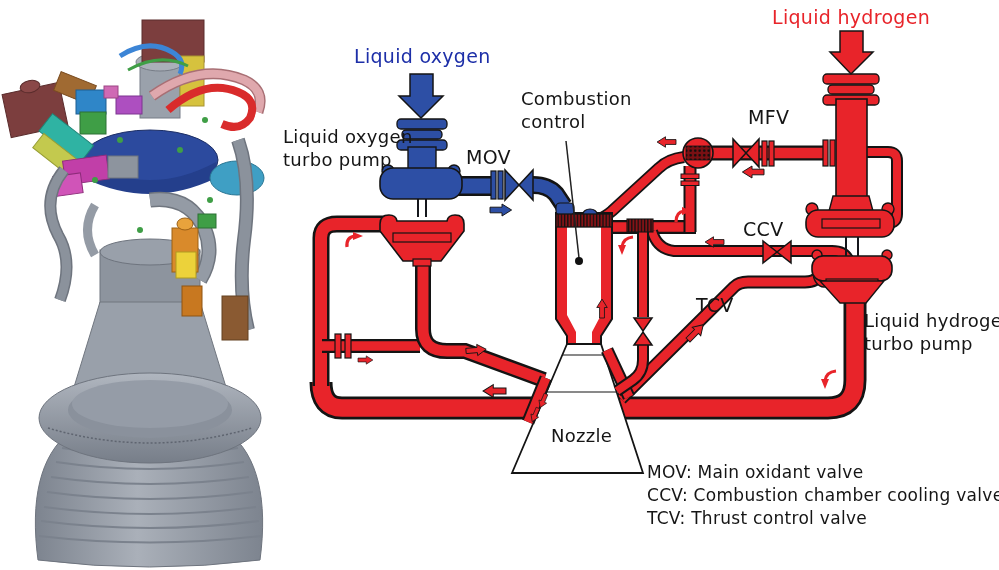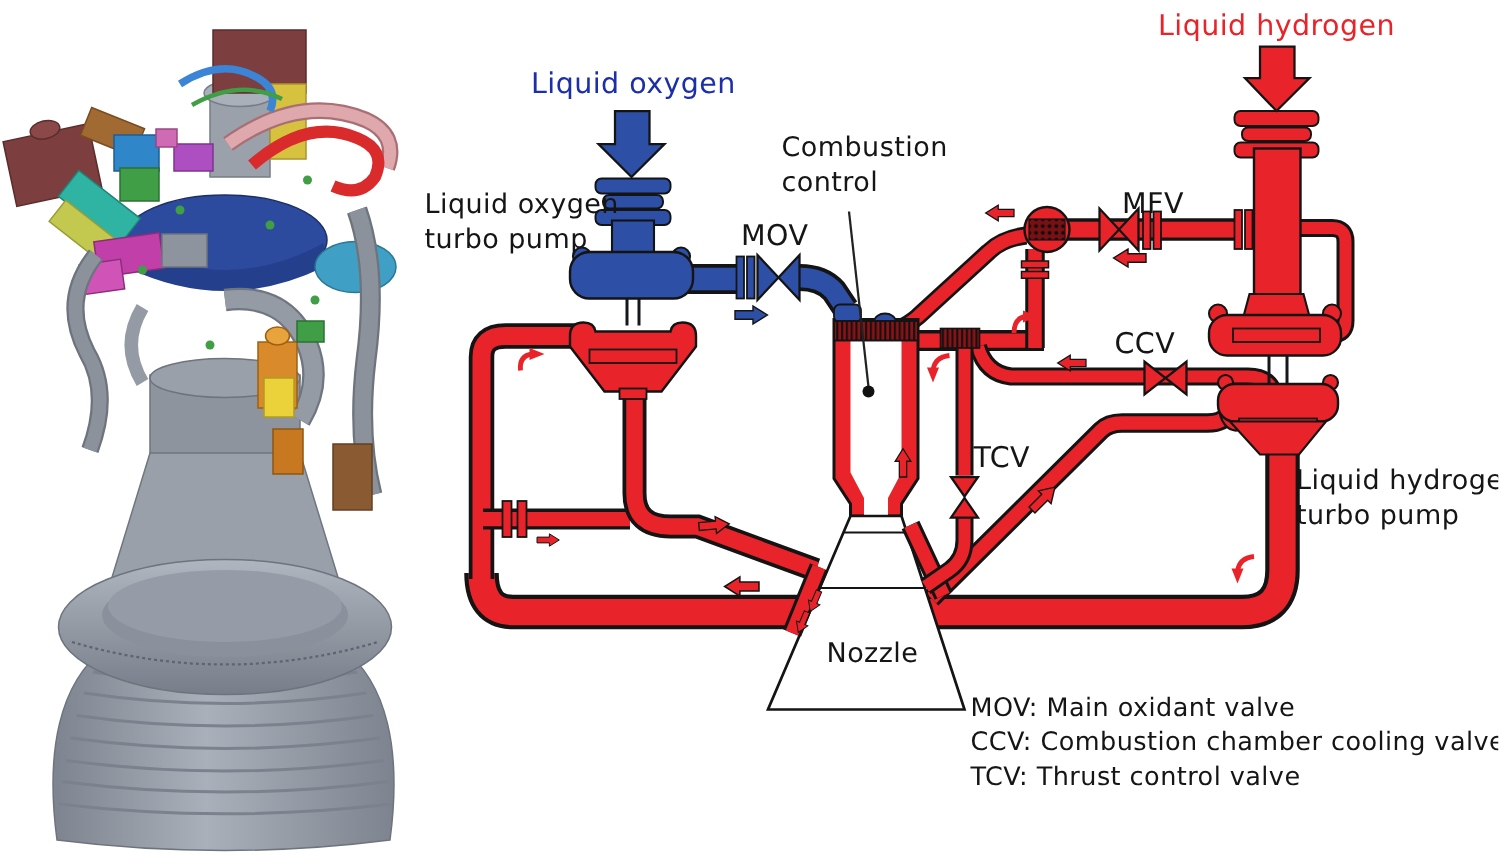--- a/index.html
+++ b/index.html
@@ -314,24 +314,24 @@
 
   <div class="lbl big blue" style="left:354px;top:46px;">Liquid oxygen</div>
   <div class="lbl big red" style="left:772px;top:7px;">Liquid hydrogen</div>
 
   <div class="lbl" style="left:283px;top:127px;">Liquid oxygen</div>
   <div class="lbl" style="left:283px;top:150px;">turbo pump</div>
 
   <div class="lbl" style="left:521px;top:89px;">Combustion</div>
   <div class="lbl" style="left:521px;top:112px;">control</div>
 
-  <div class="lbl big" style="left:494px;top:147px;">MOV</div>
-  <div class="lbl big" style="left:748px;top:107px;margin-top:19px;">MFV</div>
+  <div class="lbl big" style="left:466px;top:147px;">MOV</div>
+  <div class="lbl big" style="left:748px;top:107px;">MFV</div>
   <div class="lbl big" style="left:743px;top:219px;text-align:right;">CCV</div>
-  <div class="lbl big" style="left:649px;top:295px;">TCV</div>
+  <div class="lbl big" style="left:649px;top:295px;padding-left:47px;">TCV</div>
 
   <div class="lbl" style="left:864px;top:311px;">Liquid hydrogen</div>
   <div class="lbl" style="left:864px;top:334px;">turbo pump</div>
 
   <div class="lbl" style="left:551px;top:426px;">Nozzle</div>
 
   <div class="lbl legend" style="left:647px;top:463px;text-align:center;">MOV: Main oxidant valve</div>
   <div class="lbl legend" style="left:647px;top:486px;">CCV: Combustion chamber cooling valve</div>
   <div class="lbl legend" style="left:647px;top:509px;">TCV: Thrust control valve</div>
 </div>

